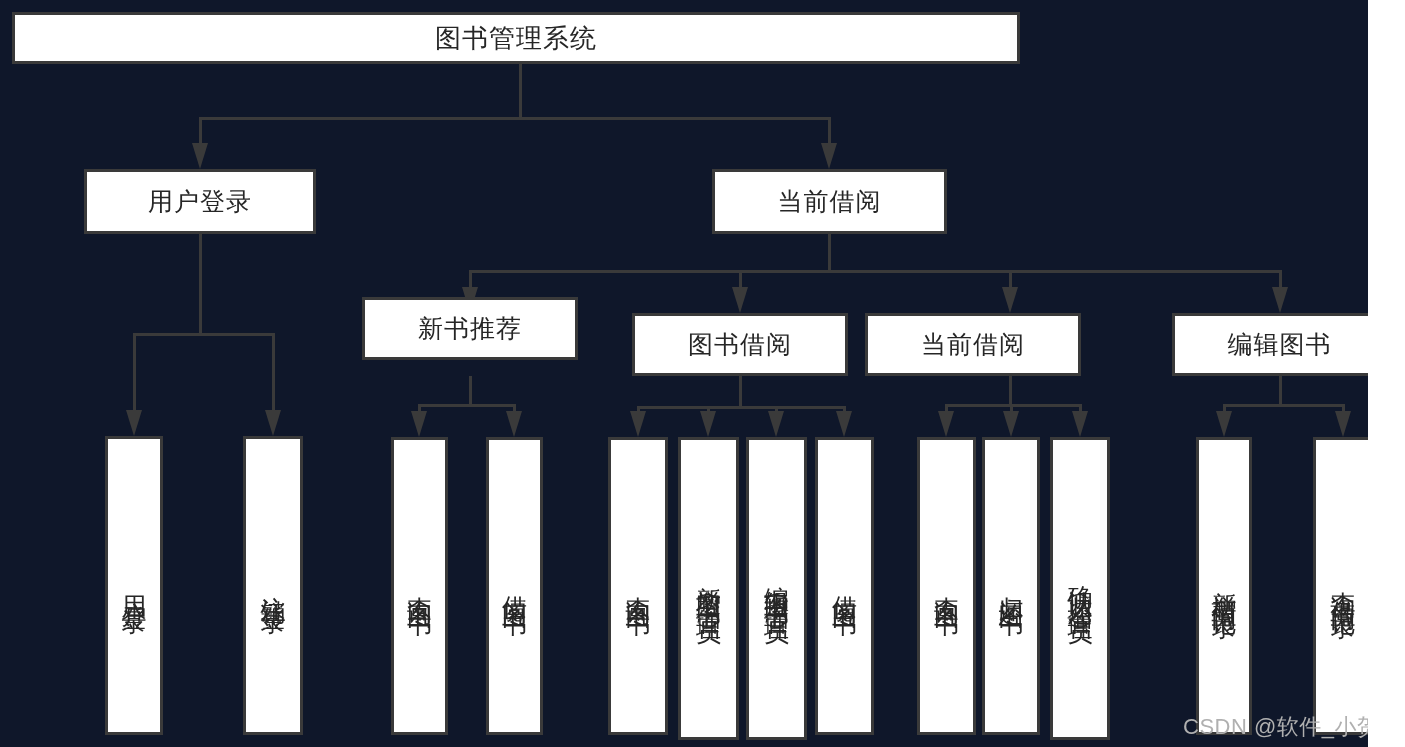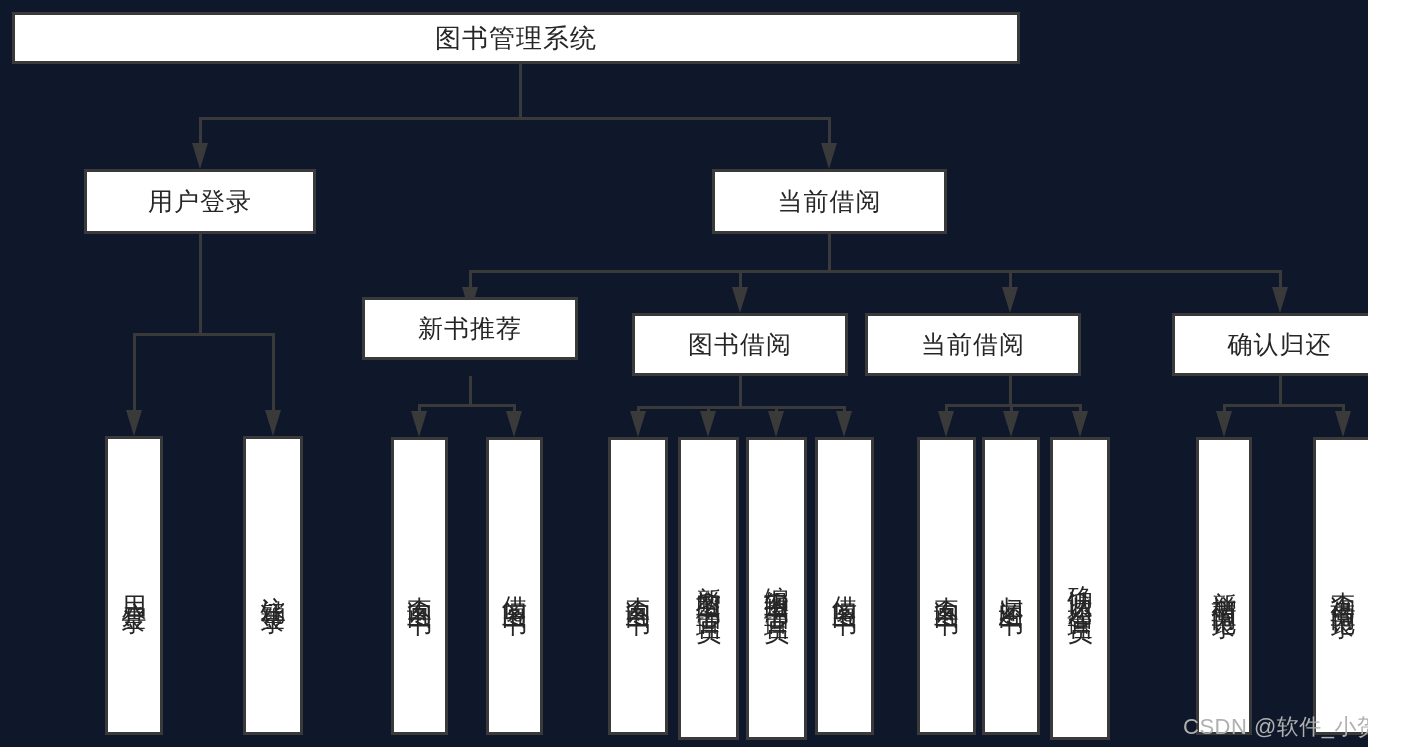--- a/index.html
+++ b/index.html
@@ -58,21 +58,21 @@
   <i class="ln" style="left:739px;top:270px;width:3px;height:19px"></i>
   <i class="ar" style="left:732px;top:287px"></i>
   <i class="ln" style="left:1009px;top:270px;width:3px;height:19px"></i>
   <i class="ar" style="left:1002px;top:287px"></i>
   <i class="ln" style="left:1279px;top:270px;width:3px;height:19px"></i>
   <i class="ar" style="left:1272px;top:287px"></i>
 
   <div class="box" style="left:362px;top:297px;width:216px;height:63px">新书推荐</div>
   <div class="box" style="left:632px;top:313px;width:216px;height:63px">图书借阅</div>
   <div class="box" style="left:865px;top:313px;width:216px;height:63px">当前借阅</div>
-  <div class="box" style="left:1172px;top:313px;width:215px;height:63px">确认归还</div>
+  <div class="box" style="left:1172px;top:313px;width:215px;height:63px">编辑图书</div>
 
   <i class="ln" style="left:469px;top:376px;width:3px;height:31px"></i>
   <i class="ln" style="left:418px;top:404px;width:98px;height:3px"></i>
   <i class="ln" style="left:418px;top:404px;width:3px;height:9px"></i>
   <i class="ar" style="left:411px;top:411px"></i>
   <i class="ln" style="left:513px;top:404px;width:3px;height:9px"></i>
   <i class="ar" style="left:506px;top:411px"></i>
 
   <i class="ln" style="left:739px;top:376px;width:3px;height:33px"></i>
   <i class="ln" style="left:637px;top:406px;width:209px;height:3px"></i>

